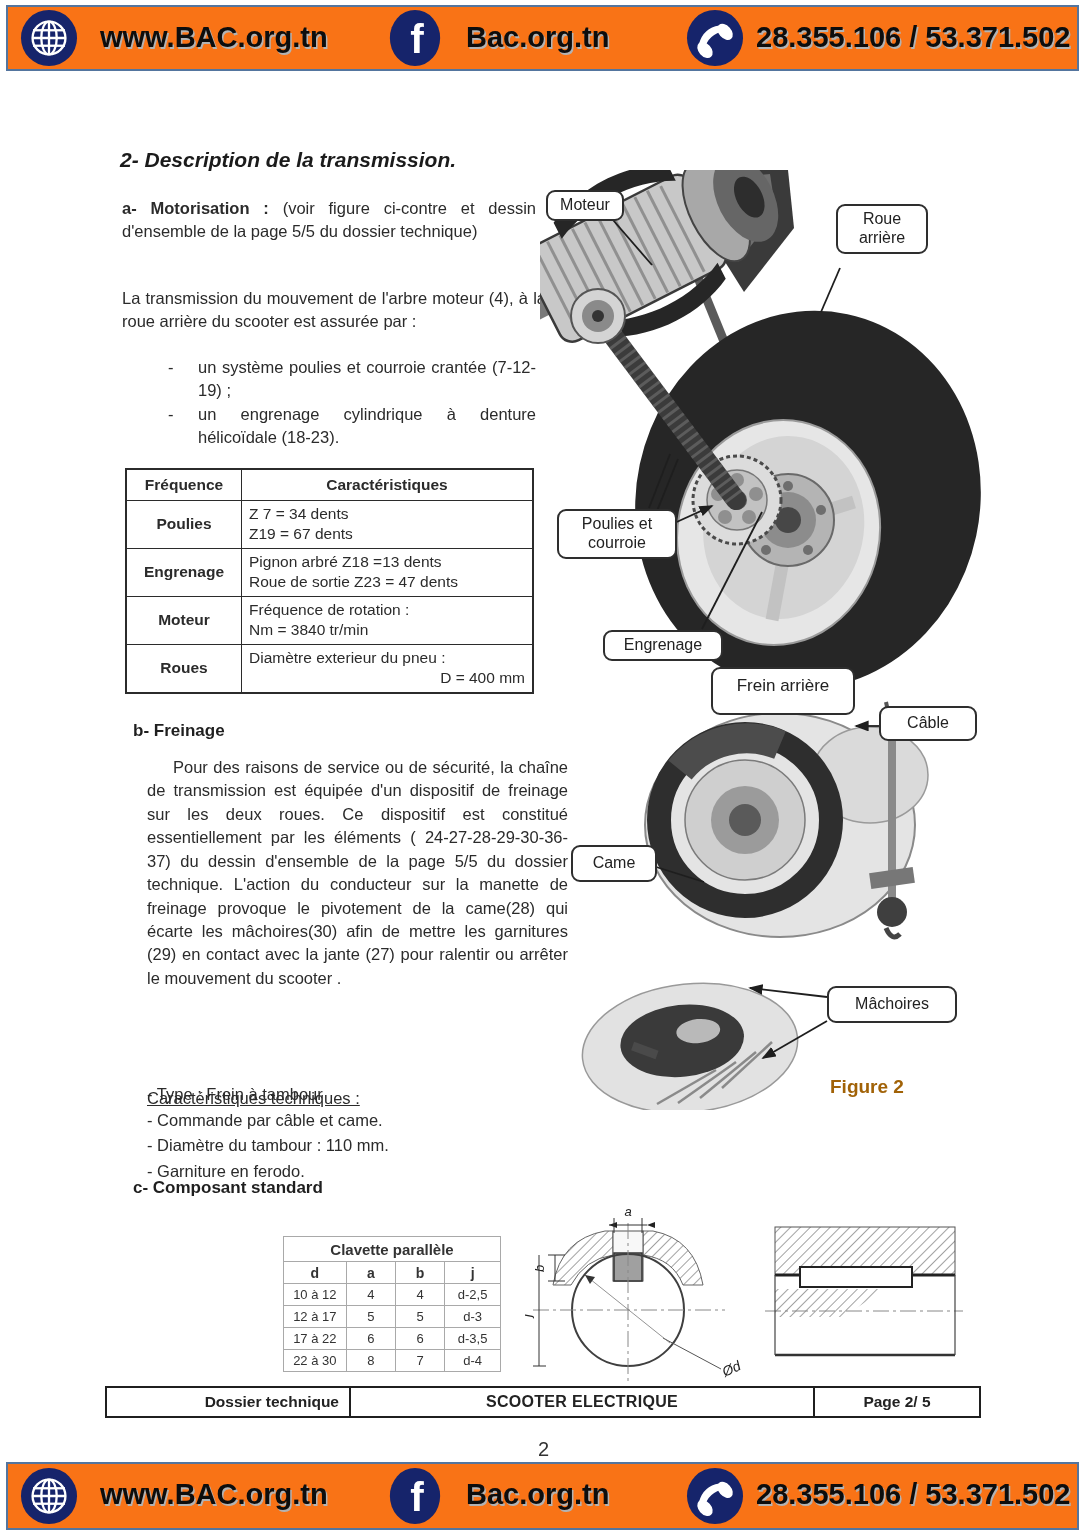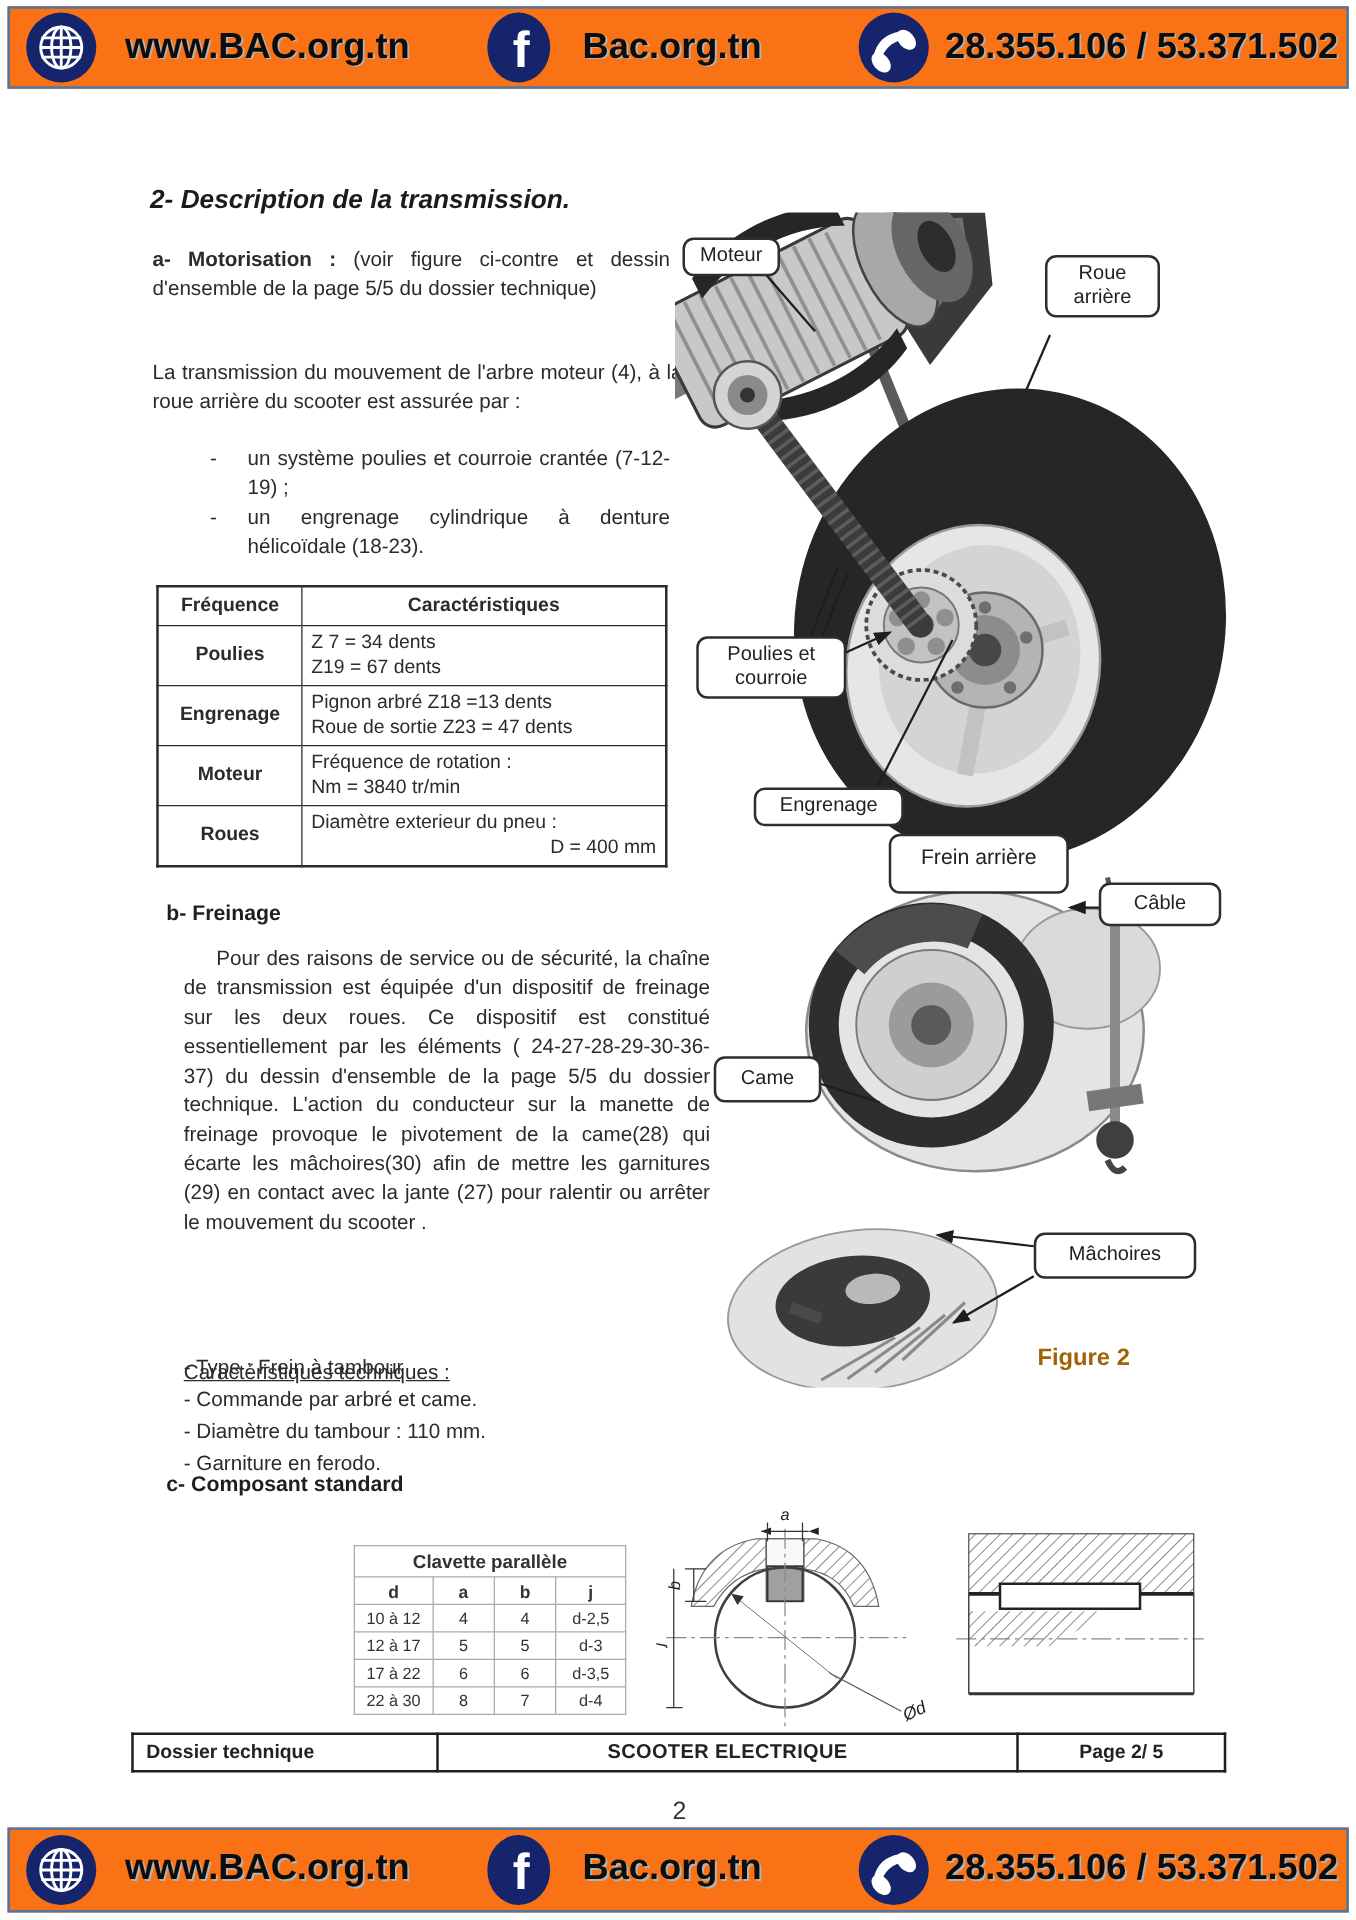--- a/index.html
+++ b/index.html
@@ -32,21 +32,21 @@
   .eltable td .c{text-align:right;}
   .eltable td div{line-height:1.32;}
   
   .clavette{width:218px;font-size:13px;color:#333;background:#fff;border:1.5px solid #8f8f8f;}
   .clavette th,.clavette td{border:1px solid #a9a9a9;text-align:center;padding:1px 2px;height:19px;}
   .clavette .ttl{font-size:15px;font-weight:bold;height:22px;}
   .clavette .hdr{font-weight:bold;font-size:14px;}
   
   .ftable{width:876px;border:2.5px solid #1f1f1f;background:#fff;}
   .ftable td{border:2px solid #1f1f1f;height:28px;padding:0 10px;font-weight:bold;color:#222;}
-  .ftable .fl{width:222px;font-size:15.5px;}
+  .ftable .fl{width:222px;font-size:15.5px;text-align:right;}
   .ftable .fc{text-align:center;font-size:16px;letter-spacing:.3px;}
   .ftable .fr{width:144px;text-align:center;font-size:15.5px;}
   
   .callout{position:absolute;background:#ffffff;border:2px solid #2e2e2e;border-radius:9px;
            font-size:16px;color:#222;text-align:center;padding:4px 6px;line-height:1.18;}
   .figcap{position:absolute;font-size:19px;font-weight:bold;color:#a16207;}
   .pagenum{position:absolute;font-size:20px;color:#333;}
 </style>
 </head>
 <body>
@@ -142,21 +142,21 @@
       </td>
     </tr>
   </tbody>
     </table>
 
   <div class="abs heading" style="left:133px;top:721px;">b- Freinage</div>
   <div class="abs body-t" style="left:147px;top:756px;width:421px;text-indent:26px;">Pour des raisons de service ou de sécurité, la chaîne de transmission est équipée d'un dispositif de freinage sur les deux roues. Ce dispositif est constitué essentiellement  par les éléments ( 24-27-28-29-30-36-37) du dessin d'ensemble de la page 5/5 du dossier technique. L'action du conducteur sur la manette de freinage provoque le pivotement de la came(28) qui écarte les mâchoires(30) afin de mettre les garnitures (29) en contact avec la jante (27) pour ralentir ou arrêter le mouvement du scooter .</div>
   <div class="abs body-t underl" style="left:147px;top:1087px;">Caractéristiques techniques :</div>
   <div class="abs body-t techlist" style="left:147px;top:1082px;width:420px;text-align:left;">
     <div>- Type : Frein à tambour</div>
-    <div>- Commande par arbré et came.</div>
+    <div>- Commande par câble et came.</div>
     <div>- Diamètre du tambour : 110 mm.</div>
     <div>- Garniture en  ferodo.</div>
   </div>
   <div class="abs heading" style="left:133px;top:1178px;">c- Composant standard</div>
 
   <table class="clavette abs" style="left:283px;top:1236px;">
     <tbody>
         <tr>
       <td class="ttl" colspan="4">Clavette parallèle</td>
     </tr>

